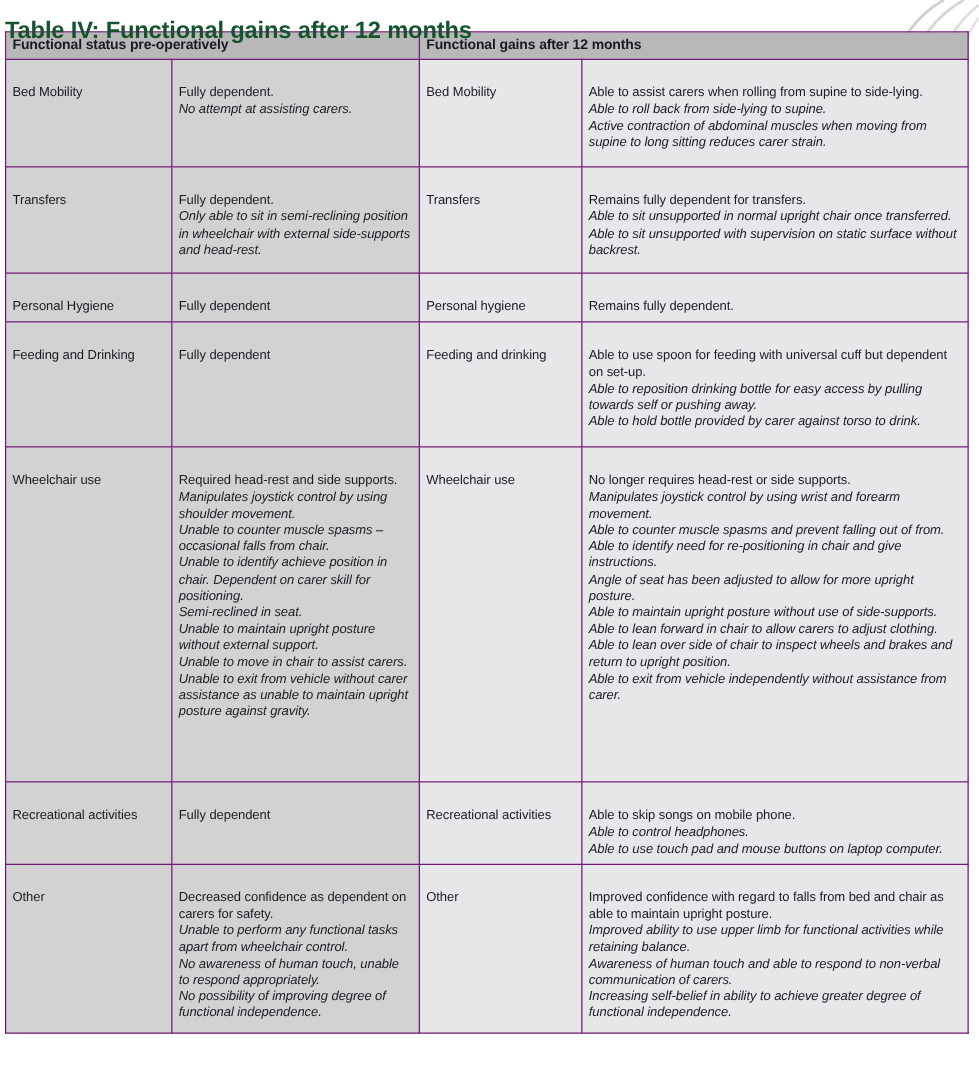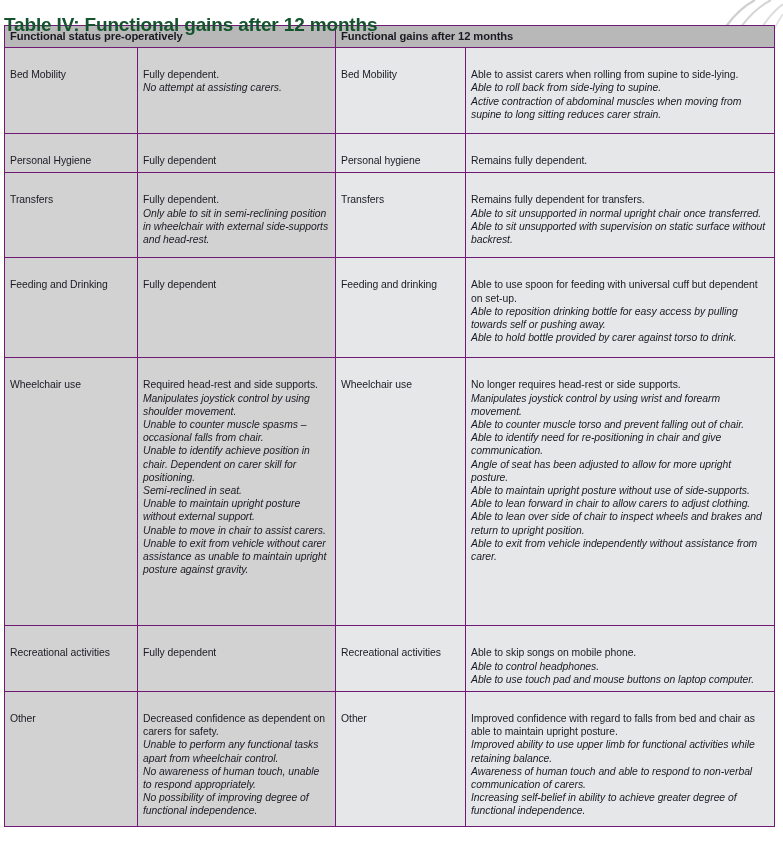--- a/index.html
+++ b/index.html
@@ -127,41 +127,41 @@
             <span class="cell-line">Fully dependent.</span>
             <span class="cell-line">No attempt at assisting carers.</span>
           </td>
           <td class="post post-label">Bed Mobility</td>
           <td class="post">
             <span class="cell-line">Able to assist carers when rolling from supine to side-lying.</span>
             <span class="cell-line">Able to roll back from side-lying to supine.</span>
             <span class="cell-line">Active contraction of abdominal muscles when moving from supine to long sitting reduces carer strain.</span>
           </td>
         </tr>
-        <tr style="height: 22px;">
-          <td class="pre">Personal Hygiene</td>
-          <td class="pre">
-            <span class="cell-line">Fully dependent</span>
-          </td>
-          <td class="post post-label">Personal hygiene</td>
-          <td class="post">
-            <span class="cell-line">Remains fully dependent.</span>
-          </td>
-        </tr>
         <tr style="height: 85px;">
           <td class="pre">Transfers</td>
           <td class="pre">
             <span class="cell-line">Fully dependent.</span>
             <span class="cell-line">Only able to sit in semi-reclining position in wheelchair with external side-supports and head-rest.</span>
           </td>
           <td class="post post-label">Transfers</td>
           <td class="post">
             <span class="cell-line">Remains fully dependent for transfers.</span>
             <span class="cell-line">Able to sit unsupported in normal upright chair once transferred.</span>
             <span class="cell-line">Able to sit unsupported with supervision on static surface without backrest.</span>
+          </td>
+        </tr>
+        <tr style="height: 22px;">
+          <td class="pre">Personal Hygiene</td>
+          <td class="pre">
+            <span class="cell-line">Fully dependent</span>
+          </td>
+          <td class="post post-label">Personal hygiene</td>
+          <td class="post">
+            <span class="cell-line">Remains fully dependent.</span>
           </td>
         </tr>
         <tr style="height: 100px;">
           <td class="pre">Feeding and Drinking</td>
           <td class="pre">
             <span class="cell-line">Fully dependent</span>
           </td>
           <td class="post post-label">Feeding and drinking</td>
           <td class="post">
             <span class="cell-line">Able to use spoon for feeding with universal cuff but dependent on set-up.</span>
@@ -178,22 +178,22 @@
             <span class="cell-line">Unable to identify achieve position in chair. Dependent on carer skill for positioning.</span>
             <span class="cell-line">Semi-reclined in seat.</span>
             <span class="cell-line">Unable to maintain upright posture without external support.</span>
             <span class="cell-line">Unable to move in chair to assist carers.</span>
             <span class="cell-line">Unable to exit from vehicle without carer assistance as unable to maintain upright posture against gravity.</span>
           </td>
           <td class="post post-label">Wheelchair use</td>
           <td class="post">
             <span class="cell-line">No longer requires head-rest or side supports.</span>
             <span class="cell-line">Manipulates joystick control by using wrist and forearm movement.</span>
-            <span class="cell-line">Able to counter muscle torso and prevent falling out of chair.</span>
-            <span class="cell-line">Able to identify need for re-positioning in chair and give communication.</span>
+            <span class="cell-line">Able to counter muscle spasms and prevent falling out of from.</span>
+            <span class="cell-line">Able to identify need for re-positioning in chair and give instructions.</span>
             <span class="cell-line">Angle of seat has been adjusted to allow for more upright posture.</span>
             <span class="cell-line">Able to maintain upright posture without use of side-supports.</span>
             <span class="cell-line">Able to lean forward in chair to allow carers to adjust clothing.</span>
             <span class="cell-line">Able to lean over side of chair to inspect wheels and brakes and return to upright position.</span>
             <span class="cell-line">Able to exit from vehicle independently without assistance from carer.</span>
           </td>
         </tr>
         <tr style="height: 62px; margin-top: 12px;">
           <td class="pre">Recreational activities</td>
           <td class="pre">

